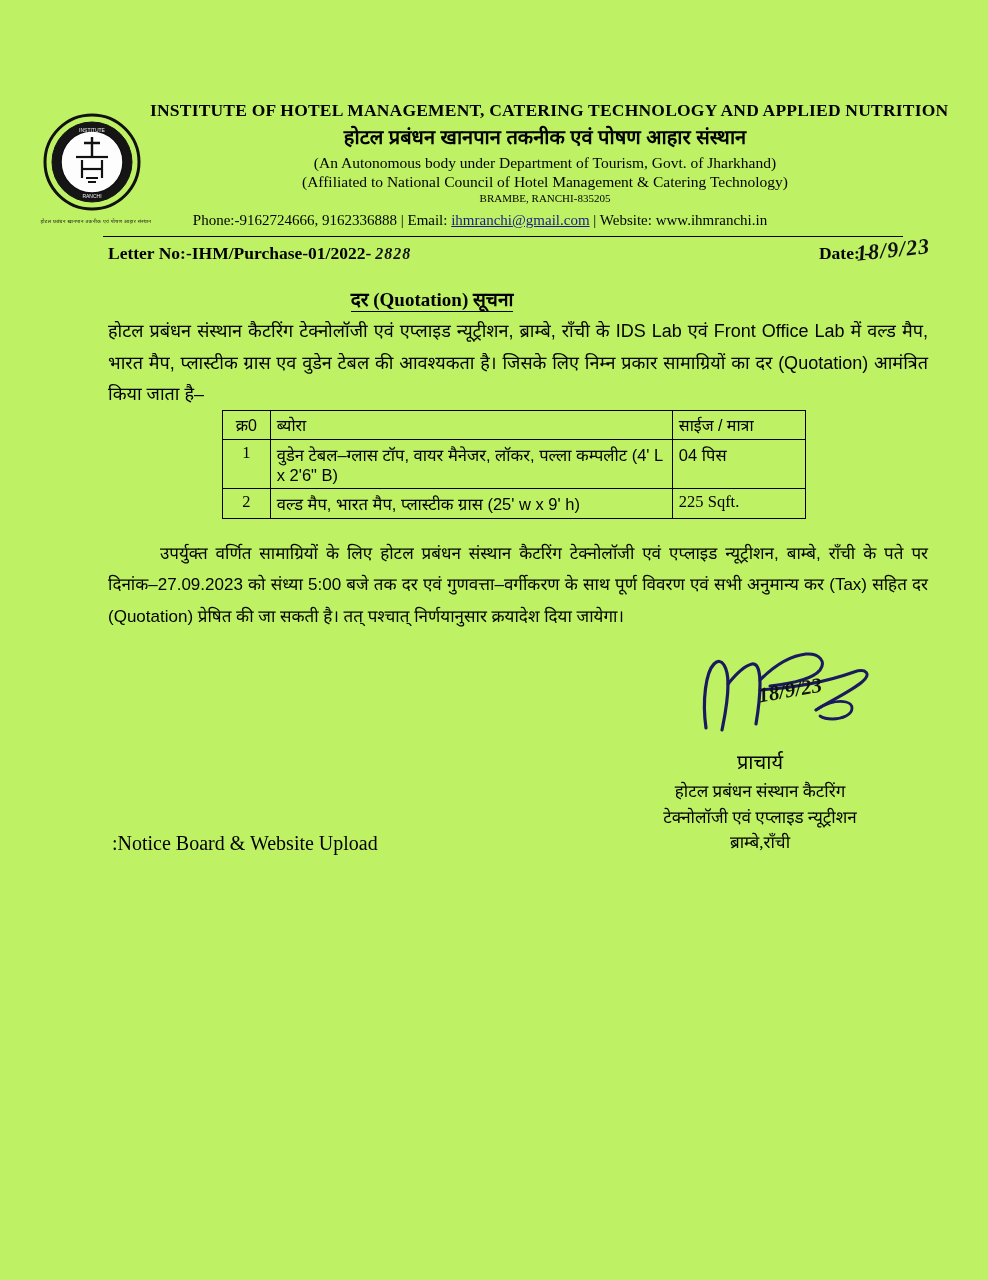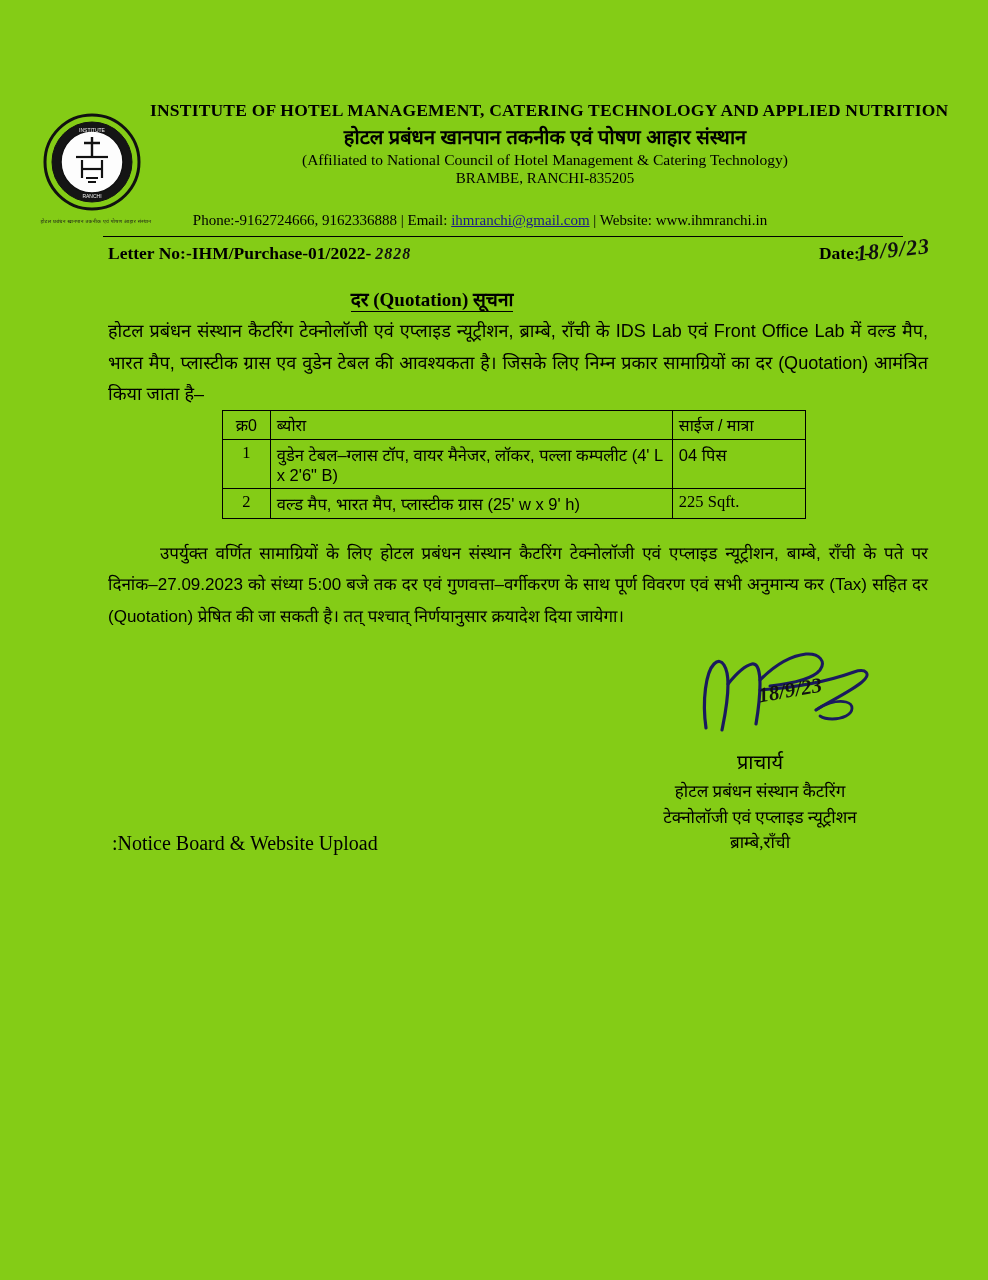--- a/index.html
+++ b/index.html
@@ -9,21 +9,21 @@
   }
   body {
     width: 988px;
     height: 1280px;
     font-family: "Liberation Serif", serif;
   }
   .page {
     position: relative;
     width: 988px;
     height: 1280px;
-    background: #84cc16;
+    background: #bef264;
     overflow: hidden;
   }
   
   .header {
     position: absolute;
     left: 0;
     top: 100px;
     width: 988px;
   }
   .logo {
@@ -70,21 +70,21 @@
     font-size: 15.5px;
     margin-top: 4px;
     color: #000;
   }
   .line-sub2 {
     font-size: 15.5px;
     margin-top: 1px;
     color: #000;
   }
   .line-addr {
-    font-size: 15px;
+    font-size: 11px;
     margin-top: 1px;
     color: #000;
   }
   .contact-row {
     position: absolute;
     left: 30px;
     top: 112px;
     width: 900px;
     text-align: center;
     font-size: 15px;
@@ -269,20 +269,21 @@
         <path d="M44 66 L56 66 M46 70 L54 70" stroke="#111" stroke-width="2"></path>
         <text x="50" y="20" font-size="5" text-anchor="middle" fill="#f2f2f2" font-family="Liberation Sans, sans-serif">INSTITUTE</text>
         <text x="50" y="86" font-size="5" text-anchor="middle" fill="#f2f2f2" font-family="Liberation Sans, sans-serif">RANCHI</text>
       </svg>
     </div>
     <div class="logo-caption">होटल प्रबंधन खानपान तकनीक एवं पोषण आहार संस्थान</div>
 
     <div class="head-block">
       <div class="line-en1">INSTITUTE OF HOTEL MANAGEMENT, CATERING TECHNOLOGY AND APPLIED NUTRITION</div>
       <div class="line-hi1">होटल प्रबंधन खानपान तकनीक एवं पोषण आहार संस्थान</div>
+      <div class="line-sub">(An Autonomous body under Department of Tourism, Govt. of Jharkhand)</div>
       <div class="line-sub2">(Affiliated to National Council of Hotel Management &amp; Catering Technology)</div>
       <div class="line-addr">BRAMBE, RANCHI-835205</div>
     </div>
 
     <div class="contact-row">
       <span>Phone:-9162724666, 9162336888 | Email: </span><span class="mail">ihmranchi@gmail.com</span><span> | Website: www.ihmranchi.in</span>
     </div>
 
     <div class="rule"></div>
   </div>

